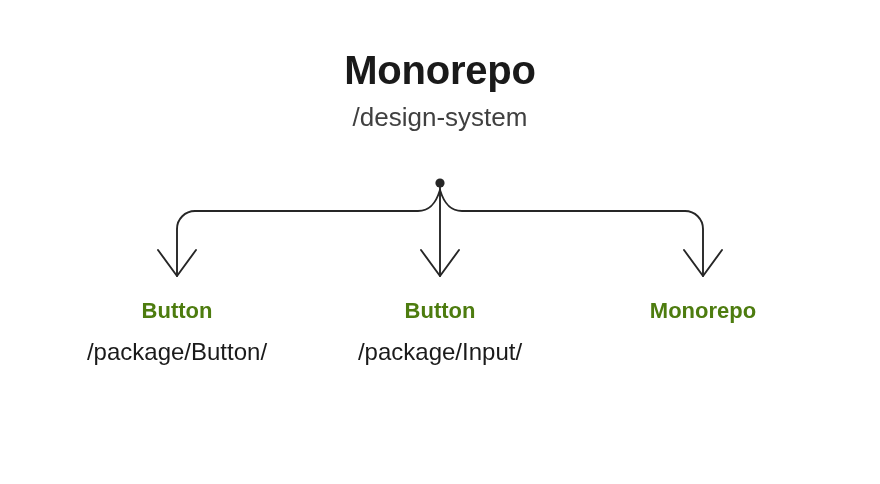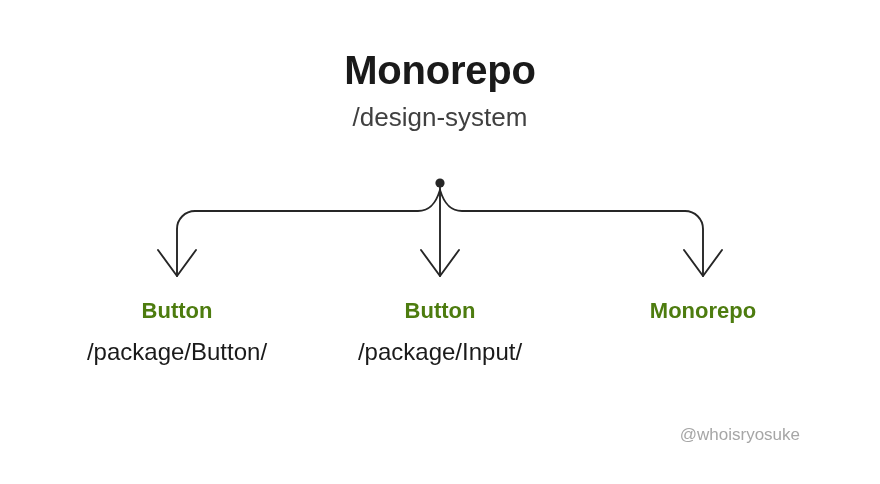--- a/index.html
+++ b/index.html
@@ -152,15 +152,14 @@
     <div class="leaf leaf-1">
       <p class="leaf-name">Button</p>
       <p class="leaf-path">/package/Input/</p>
     </div>
 
     <div class="leaf leaf-2">
       <p class="leaf-name">Monorepo</p>
     </div>
   </div>
 
-  <div class="watermark">@whoisryosuke</div>
 
 </div>
 
 </body></html>

